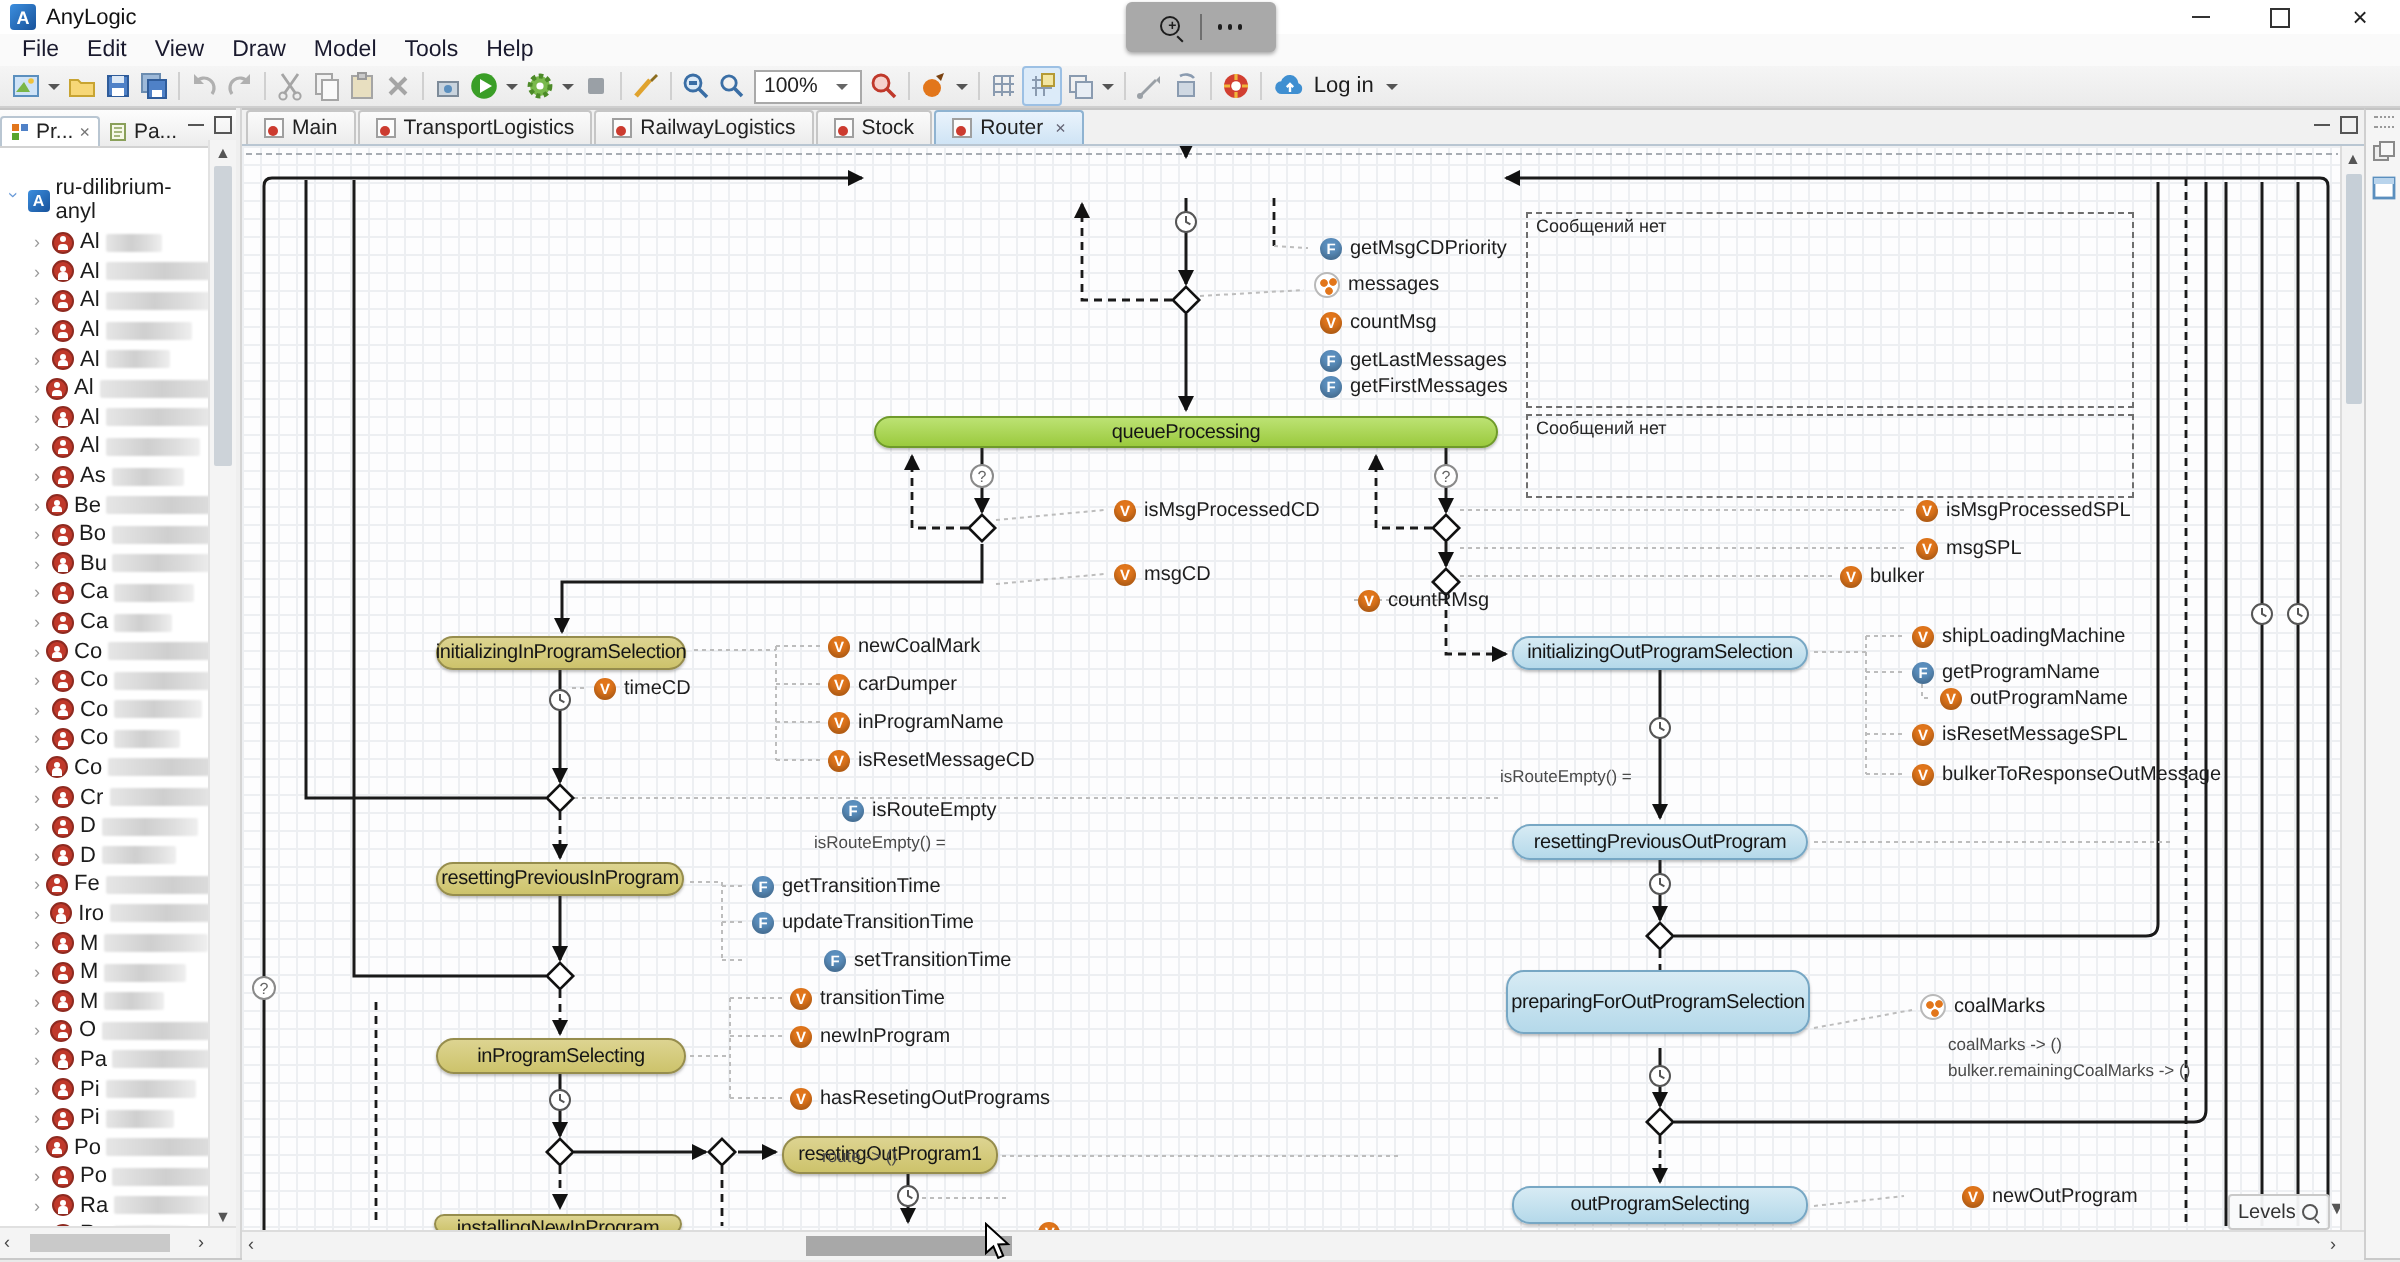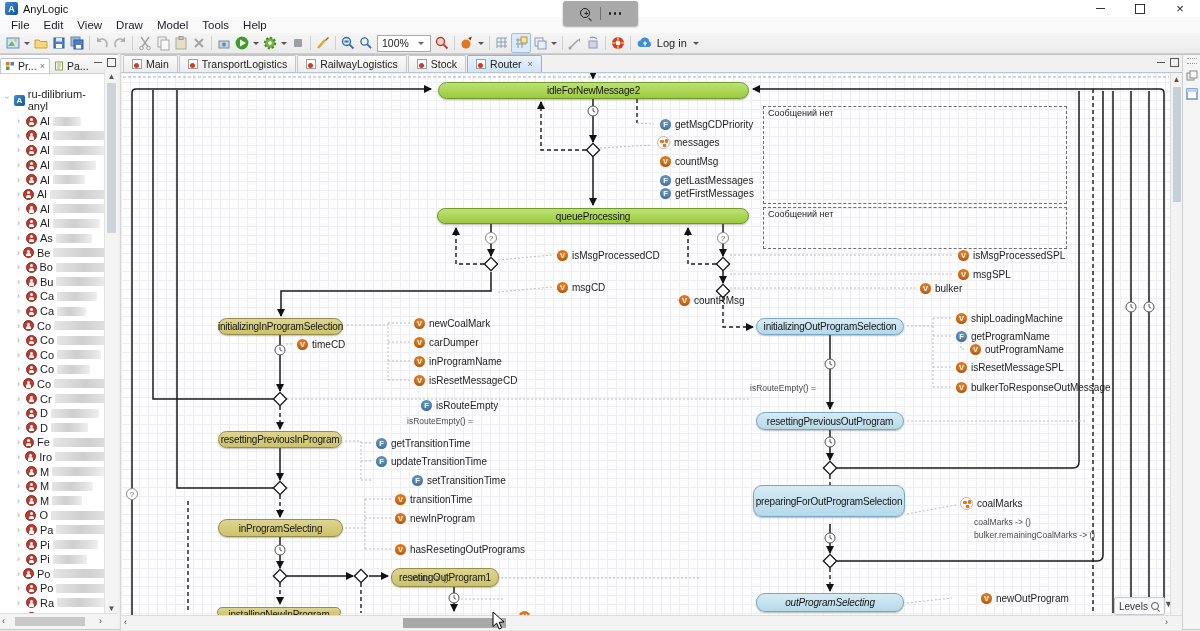--- a/index.html
+++ b/index.html
@@ -729,31 +729,30 @@
         </svg>
 
         <div class="layer">
 
             <div class="ann" style="left: 642px; top: 33px; width: 304px; height: 98px;"><span>Сообщений нет</span></div>
             <div class="ann" style="left: 642px; top: 134px; width: 304px; height: 42px;"><span>Сообщений нет</span></div>
           </div>
 
         <div class="layer">
 
-        <div class="state green" style="left: 317px; top: 9px; width: 311px; height: 17px;">idleForNewMessage2</div>
             <div class="state green" style="left: 316px; top: 135px; width: 312px; height: 16px;">queueProcessing</div>
             <div class="state olive" style="left: 97px; top: 245px; width: 125px; height: 17px;">initializingInProgramSelection</div>
             <div class="state olive" style="left: 97px; top: 358px; width: 124px; height: 17px;">resettingPreviousInProgram</div>
             <div class="state olive" style="left: 97px; top: 446px; width: 125px; height: 18px;">inProgramSelecting</div>
             <div class="state olive" style="left: 270px; top: 495px; width: 108px; height: 19px;">resetingOutProgram1</div>
             <div class="state olive clip" style="left: 96px; top: 534px; width: 124px; height: 10px;">installingNewInProgram</div>
             <div class="state blue" style="left: 635px; top: 245px; width: 148px; height: 17px;">initializingOutProgramSelection</div>
             <div class="state blue" style="left: 635px; top: 339px; width: 148px; height: 18px;">resettingPreviousOutProgram</div>
             <div class="state blue" style="left: 632px; top: 412px; width: 152px; height: 32px; text-align: right;">preparingForOutProgramSelection</div>
-            <div class="state blue" style="left: 635px; top: 520px; width: 148px; height: 19px; font-style: italic;">outProgramSelecting</div>
+            <div class="state blue" style="left: 635px; top: 520px; width: 148px; height: 19px;">outProgramSelecting</div>
           </div>
 
         <div class="layer">
 
         <div class="lbl f" style="left: 539px; top: 44px;">
               <span class="ico"></span>
               <span class="txt">getMsgCDPriority</span>
             </div>
             <div class="lbl col" style="left: 536px; top: 62px;">
               <span class="ico"></span>

